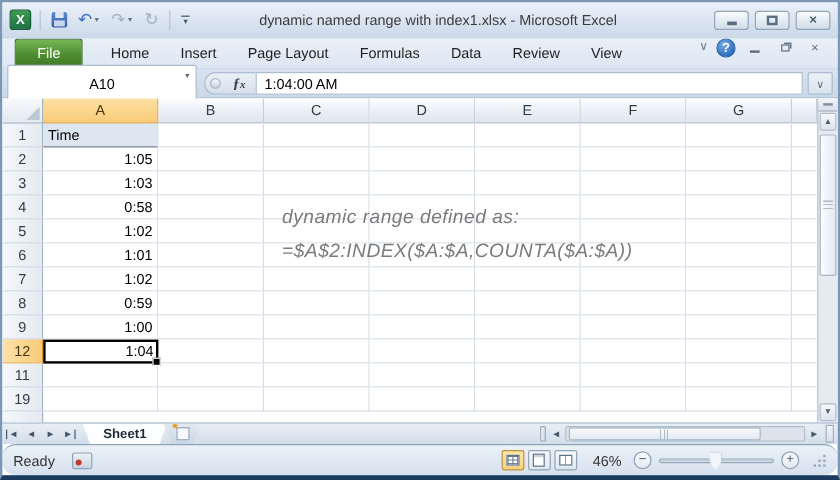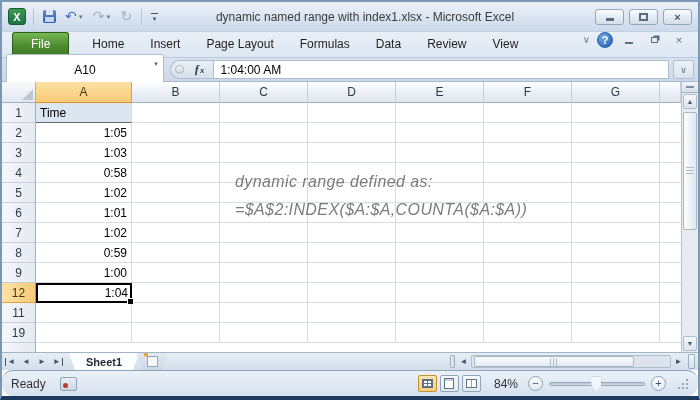--- a/index.html
+++ b/index.html
@@ -467,21 +467,21 @@
     <div class="sb-right">
       <div class="viewbtn active">
         <span class="icon-grid"></span>
       </div>
       <div class="viewbtn">
         <span class="icon-page"></span>
       </div>
       <div class="viewbtn">
         <span class="icon-break"></span>
       </div>
-      <span class="zoom-label">84%</span>
+      <span class="zoom-label">46%</span>
       <div class="zoombtn">−</div>
       <div class="zoom-track">
         <div class="zoom-thumb"></div>
       </div>
       <div class="zoombtn">+</div>
       <div class="resize-grip"></div>
     </div>
   </div>
 
 </div>

